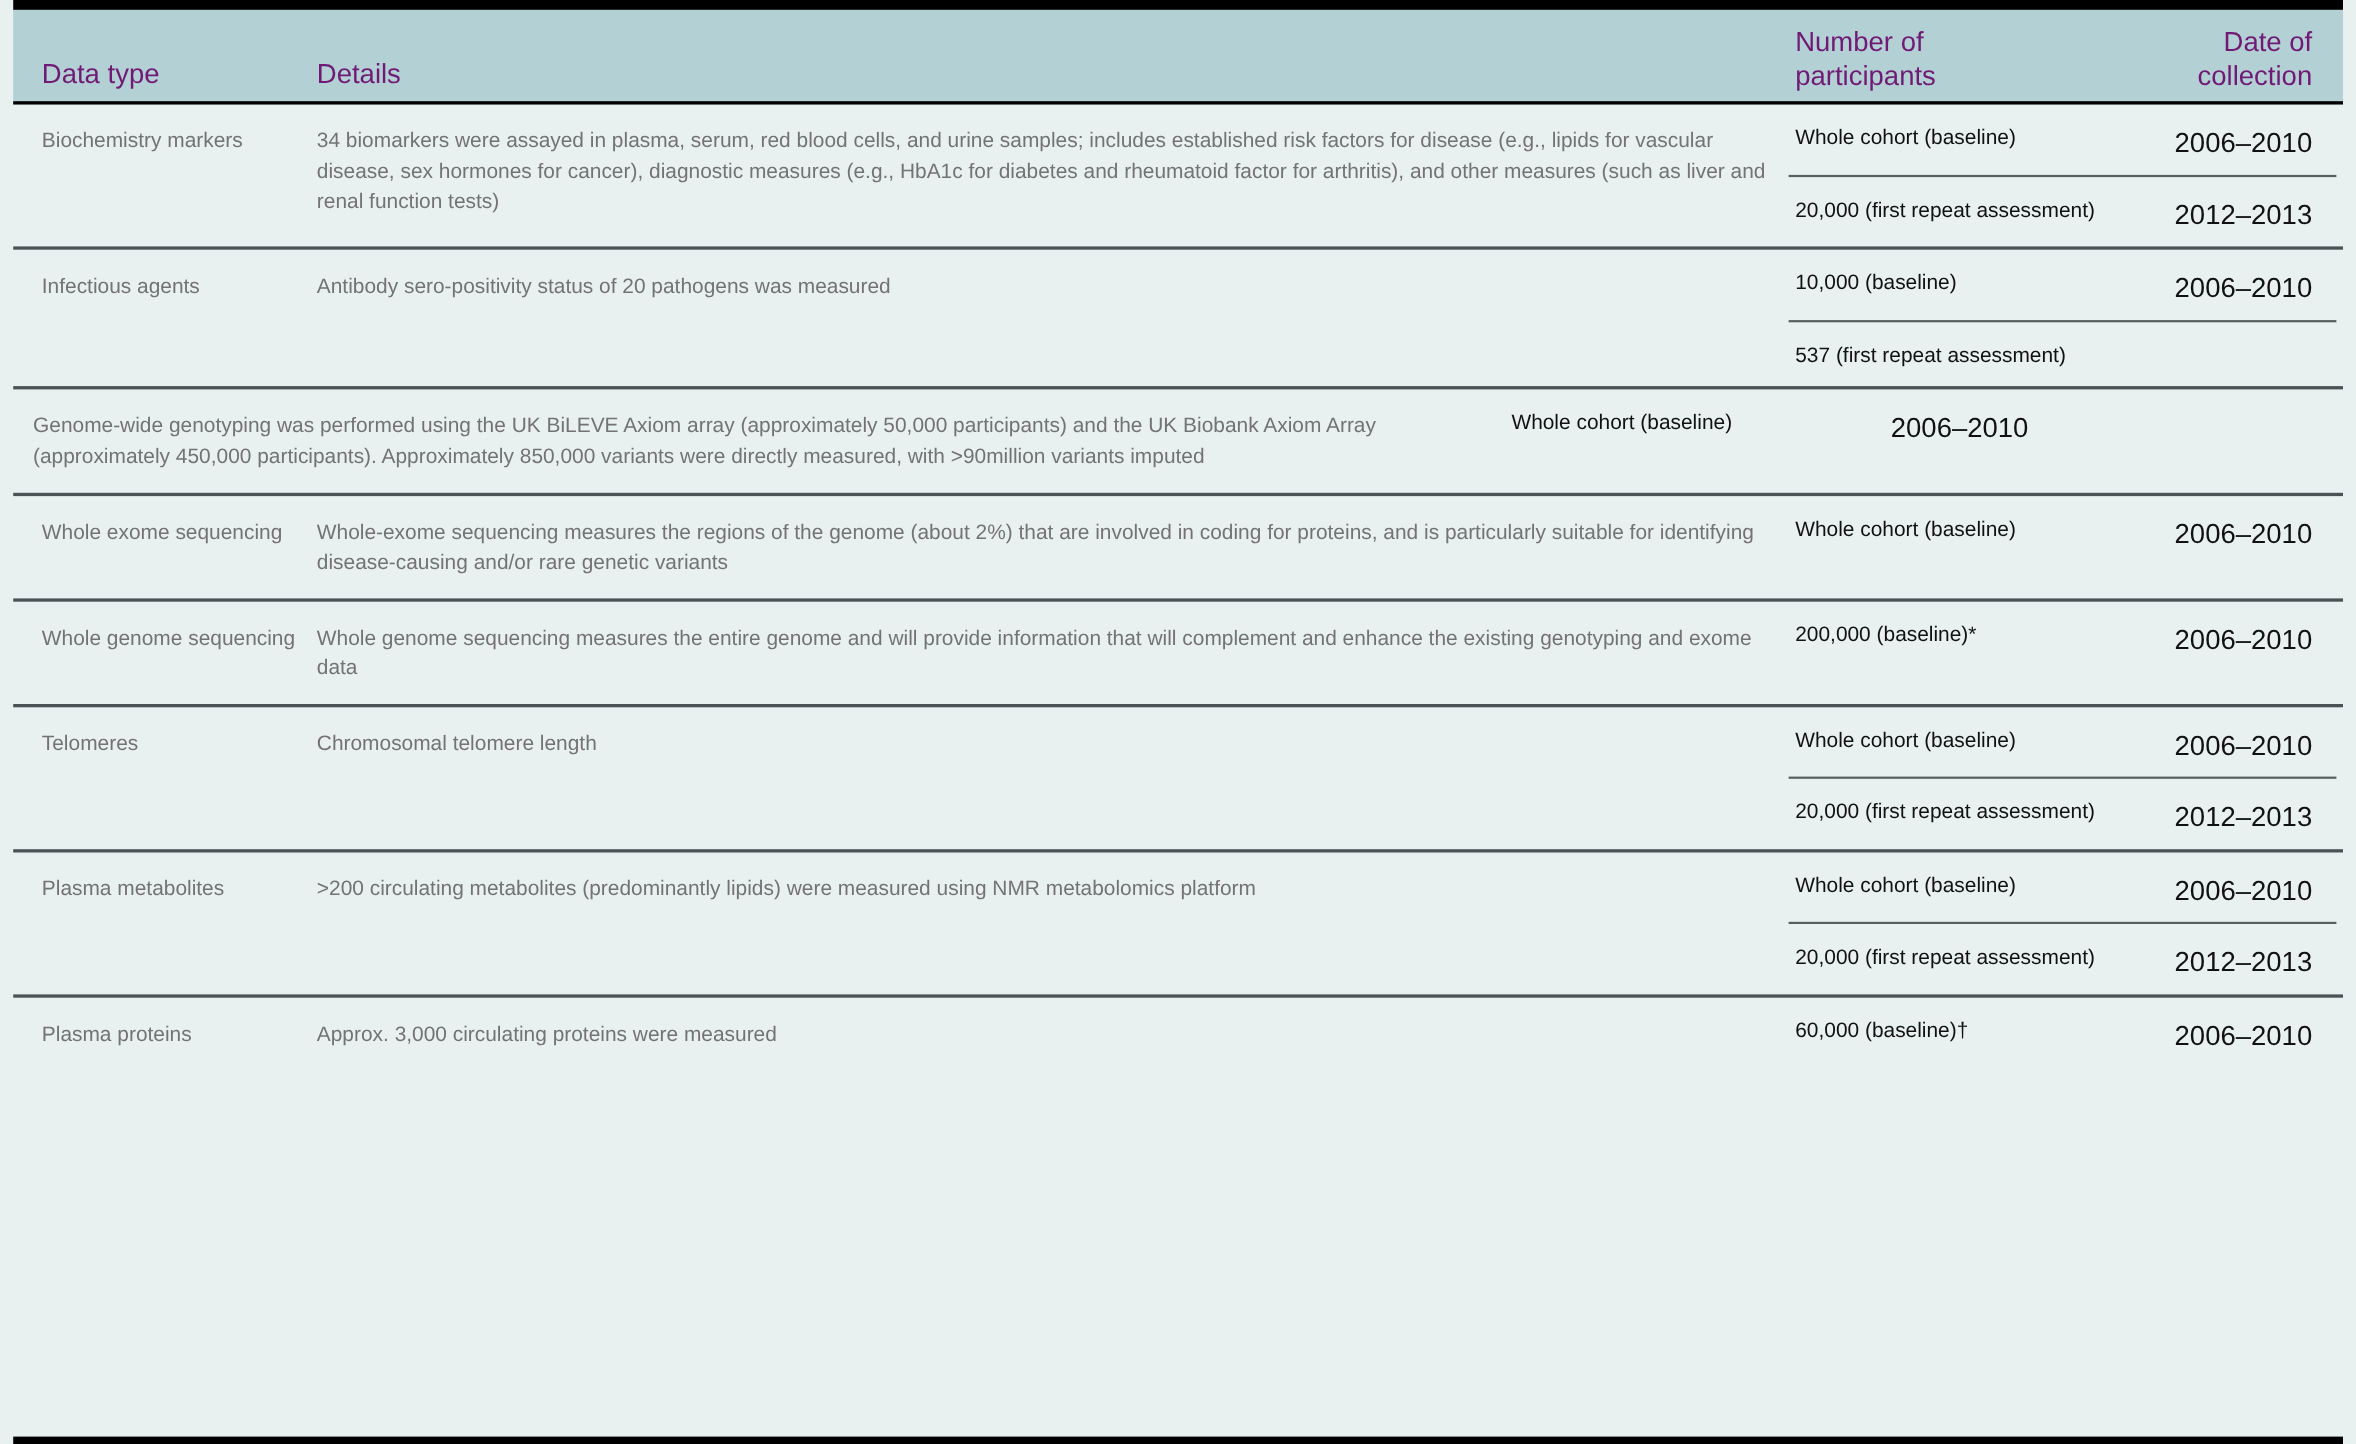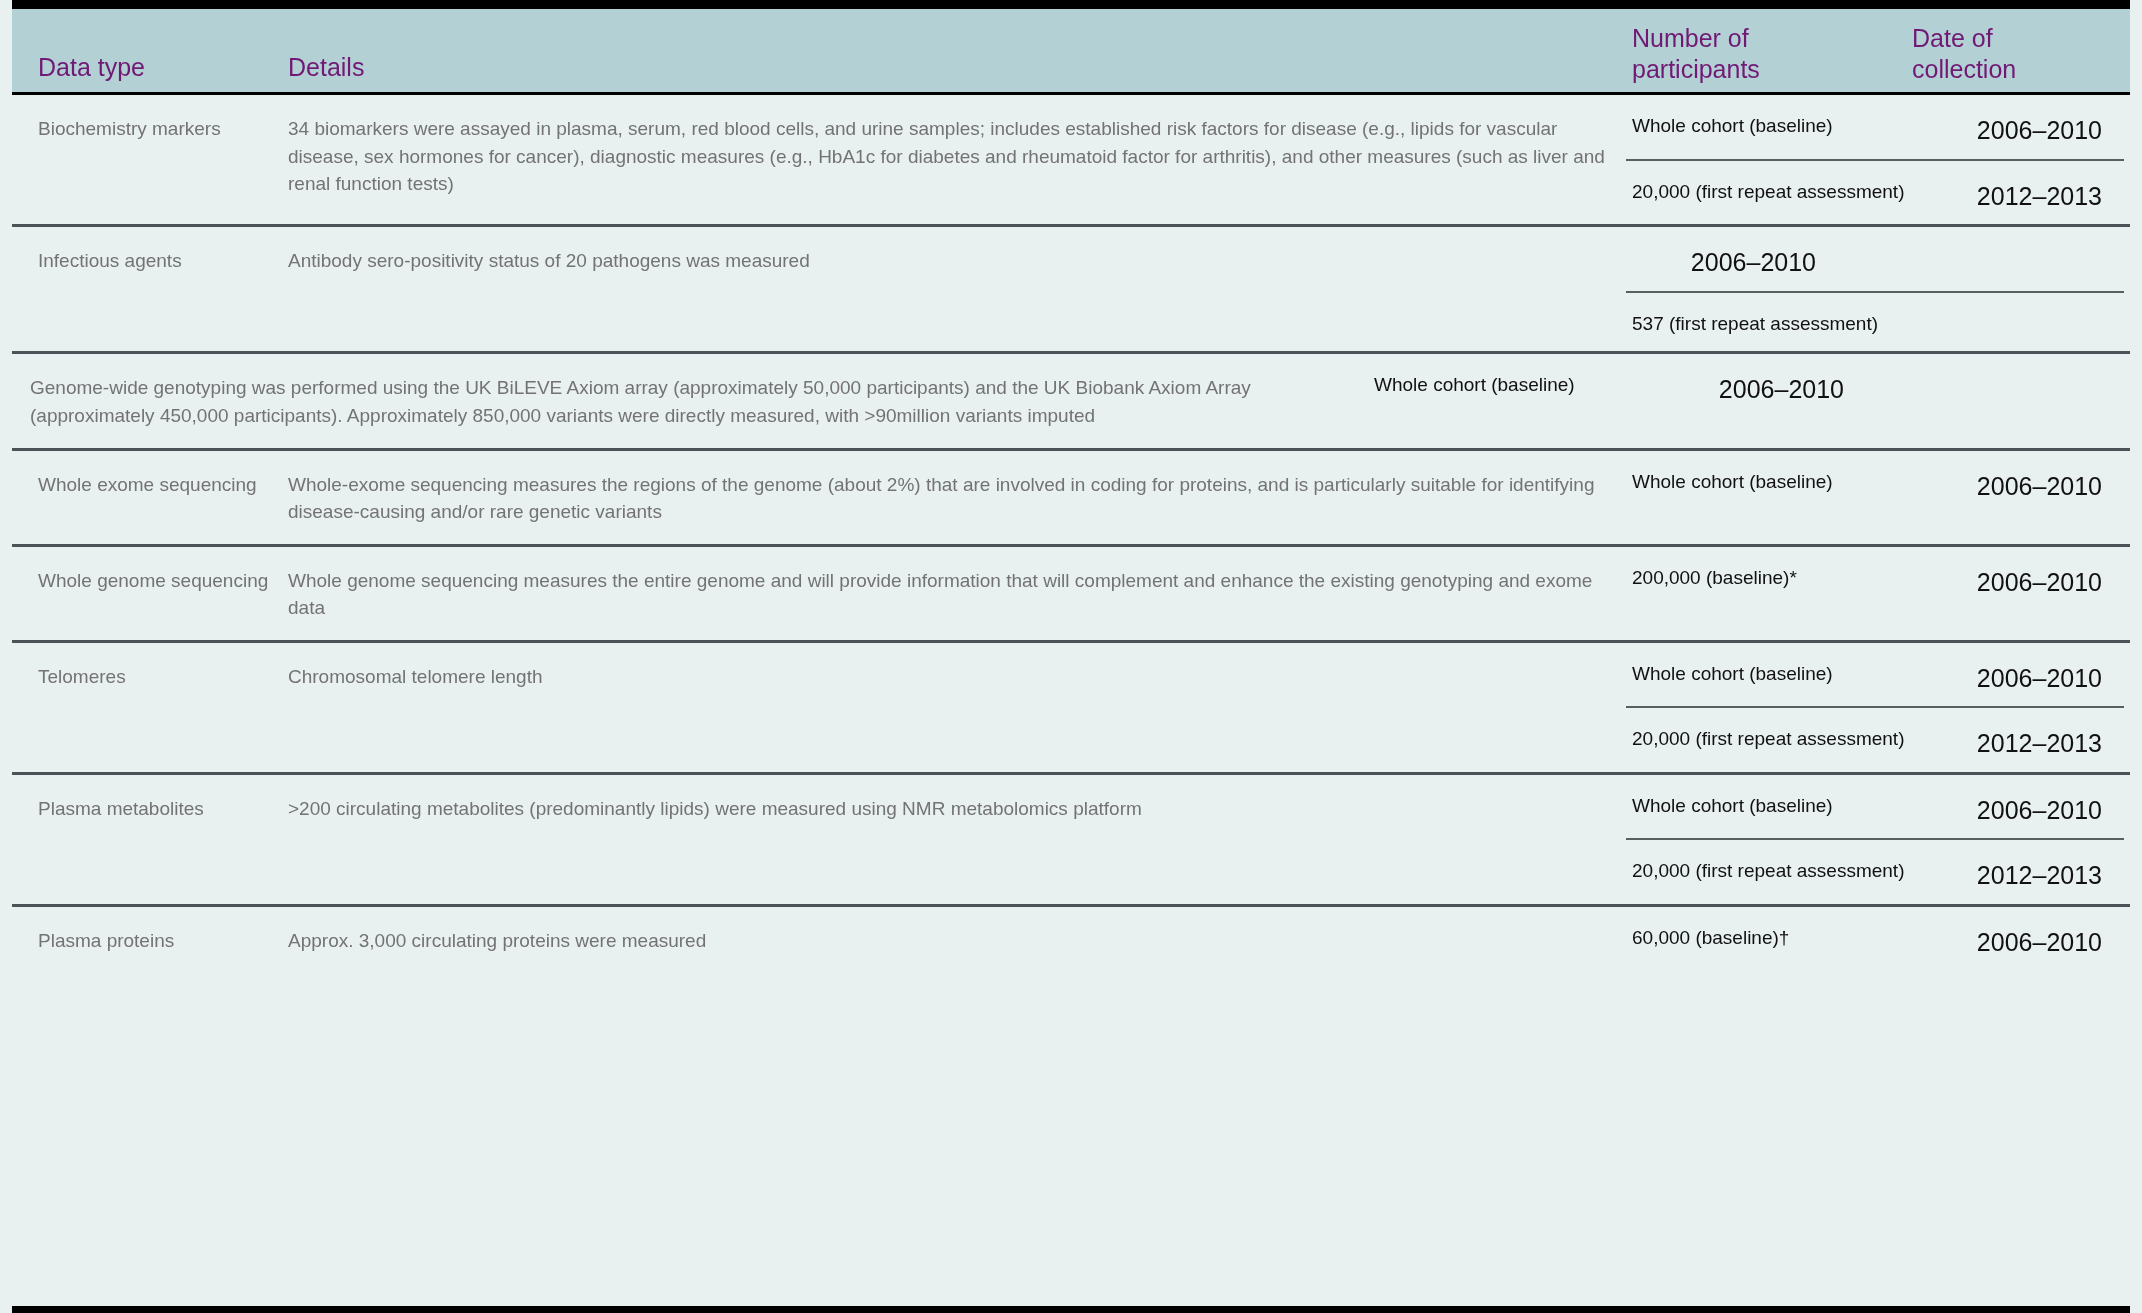--- a/index.html
+++ b/index.html
@@ -47,21 +47,21 @@
     font-size: 25px;
     color: #701a75;
     line-height: 1.22;
     box-sizing: border-box;
   }
 
   
   .c-type  { width: 258px; padding-left: 26px; }
   .c-det   { width: 1356px; padding-left: 18px; }
   .c-num   { width: 286px; padding-left: 6px; }
-  .c-date  { width: 212px; text-align: left; padding-right: 22px; }
+  .c-date  { width: 212px; text-align: right; padding-right: 22px; }
 
   .thead .c-num, .thead .c-date { padding-bottom: 8px; }
 
   
   .tbody {
     margin: 0 12px;
     flex: 1 1 auto;
     display: flex;
     flex-direction: column;
   }
@@ -161,20 +161,21 @@
             <div class="num">20,000 (first repeat assessment)</div>
             <div class="date">2012–2013</div>
           </div>
         </div>
       </div>
       <div class="row">
         <div class="c-type">Infectious agents</div>
         <div class="c-det">Antibody sero-positivity status of 20 pathogens was measured</div>
         <div class="subcol">
           <div class="subrow">
+            <div class="num">10,000 (baseline)</div>
             <div class="date">2006–2010</div>
           </div>
           <div class="subrow">
             <div class="num">537 (first repeat assessment)</div>
             <div class="date"></div>
           </div>
         </div>
       </div>
       <div class="row">
         <div class="c-det">Genome-wide genotyping was performed using the UK BiLEVE Axiom array (approximately 50,000 participants) and the UK Biobank Axiom Array (approximately 450,000 participants). Approximately 850,000 variants were directly measured, with &gt;90million variants imputed</div>

